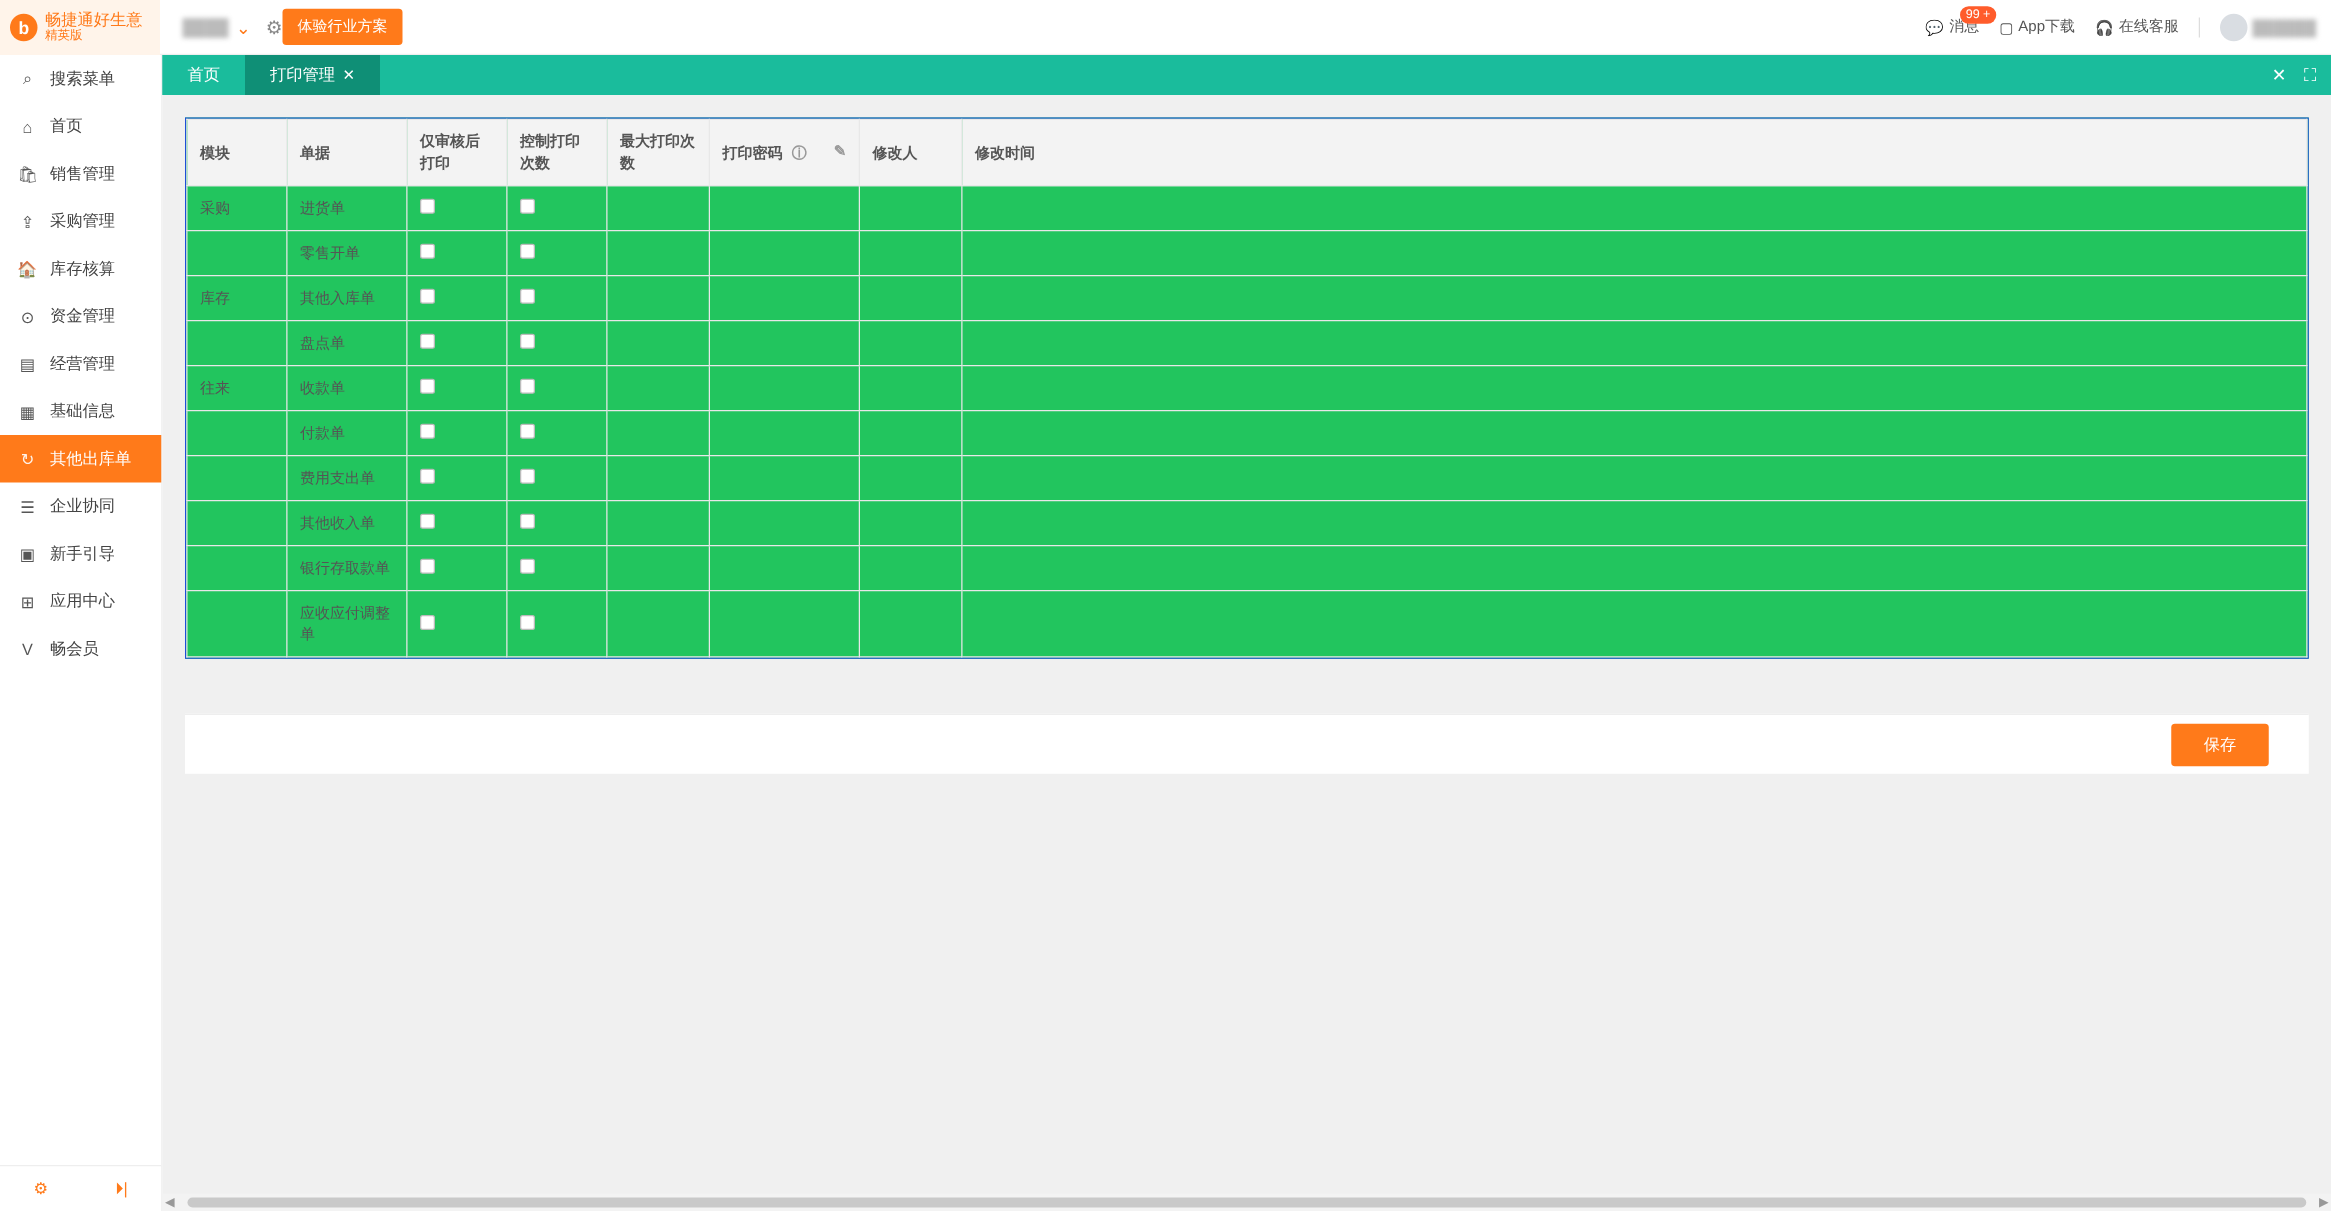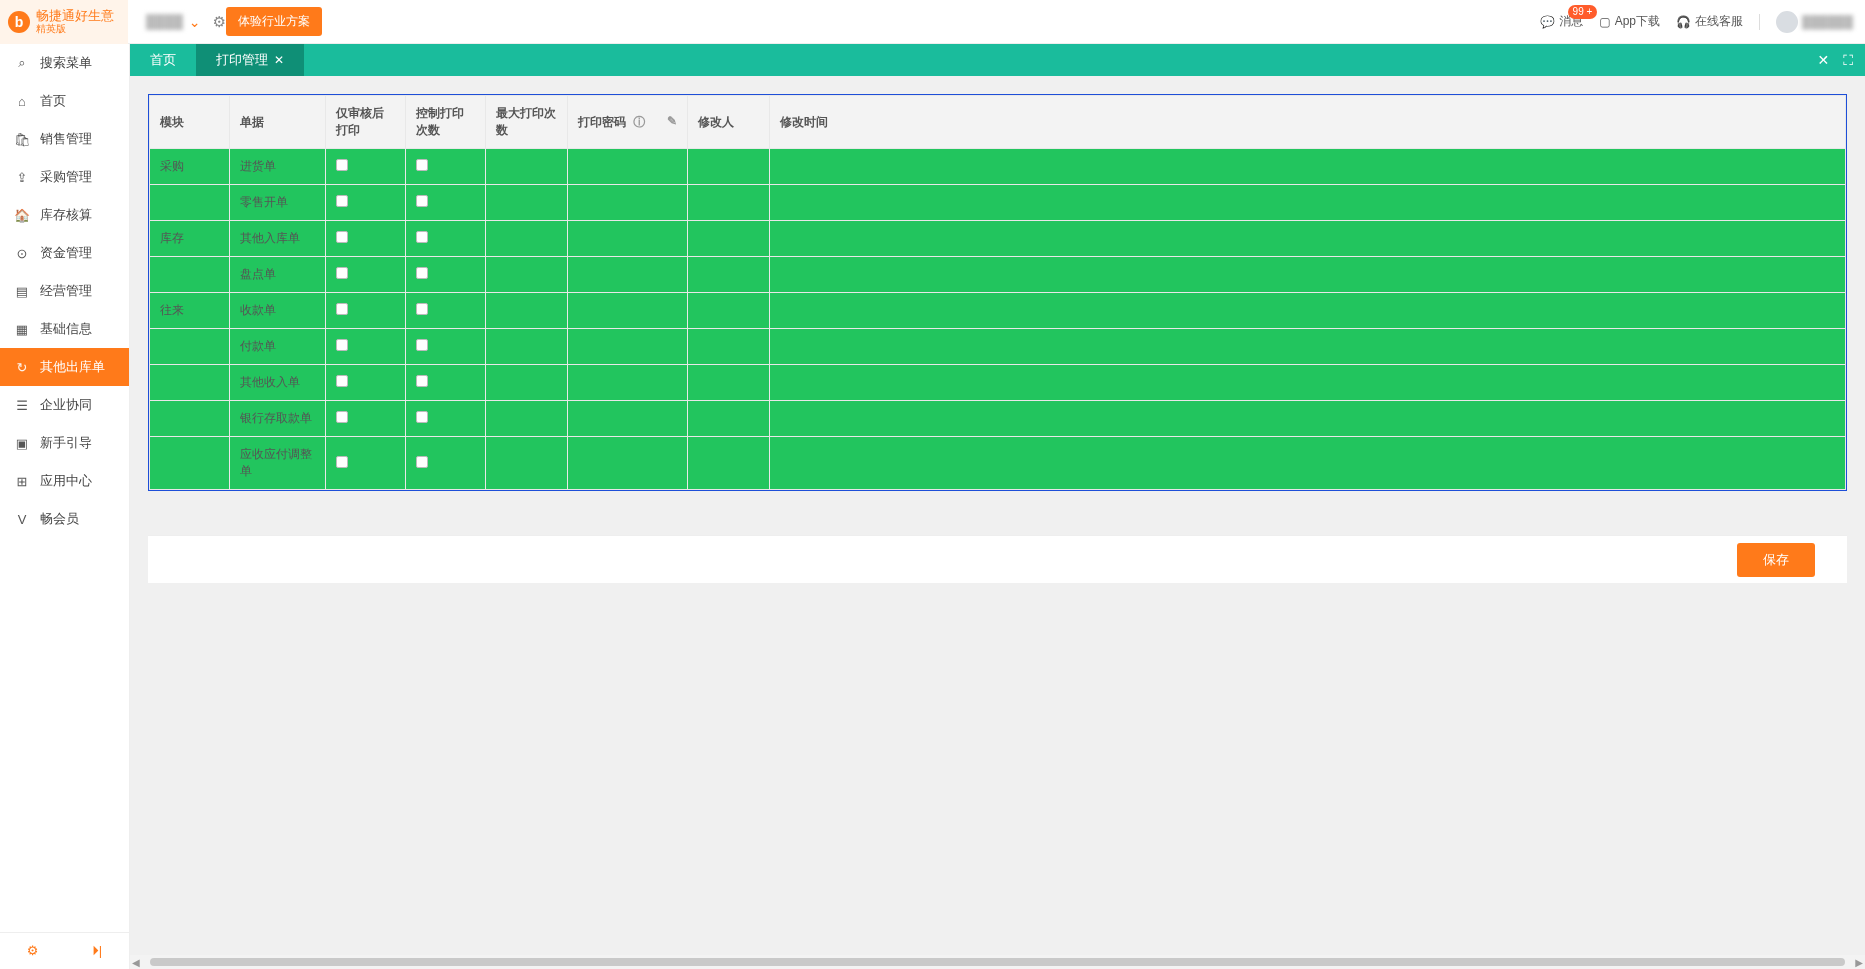--- a/index.html
+++ b/index.html
@@ -268,20 +268,30 @@
                   <td>付款单</td>
                   <td><span class="chk"></span></td>
                   <td><span class="chk"></span></td>
                   <td></td>
                   <td></td>
                   <td></td>
                   <td></td>
                 </tr>
                 <tr>
                   <td style="border-top-color:transparent"></td>
+                  <td>费用支出单</td>
+                  <td><span class="chk"></span></td>
+                  <td><span class="chk"></span></td>
+                  <td></td>
+                  <td></td>
+                  <td></td>
+                  <td></td>
+                </tr>
+                <tr>
+                  <td style="border-top-color:transparent"></td>
                   <td>其他收入单</td>
                   <td><span class="chk"></span></td>
                   <td><span class="chk"></span></td>
                   <td></td>
                   <td></td>
                   <td></td>
                   <td></td>
                 </tr>
                 <tr>
                   <td style="border-top-color:transparent"></td>

